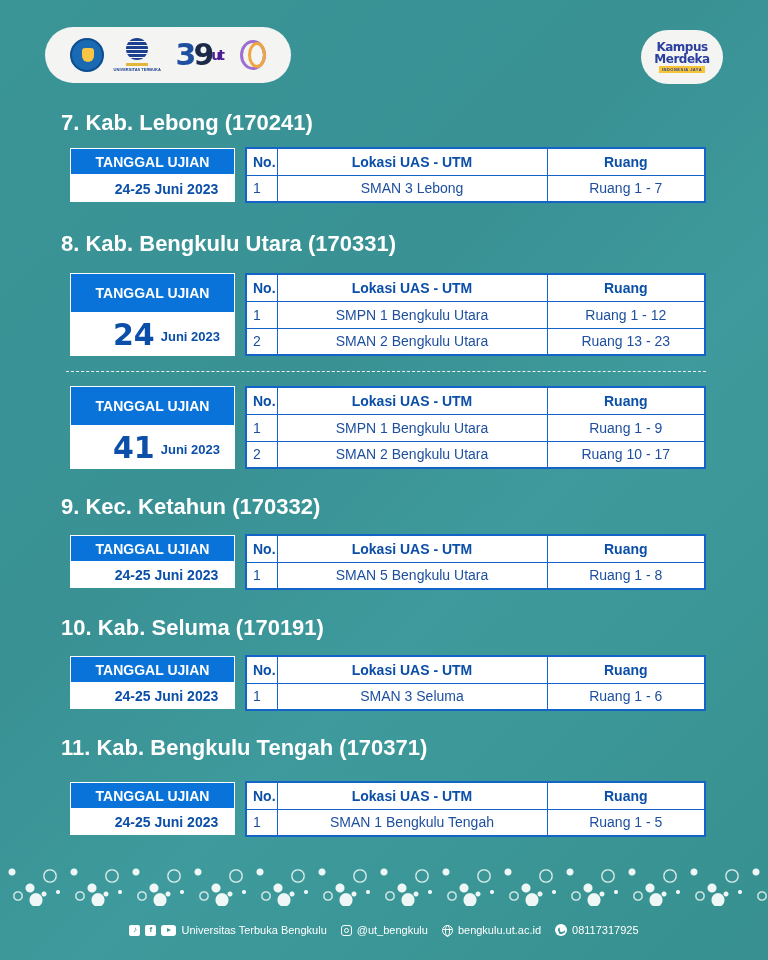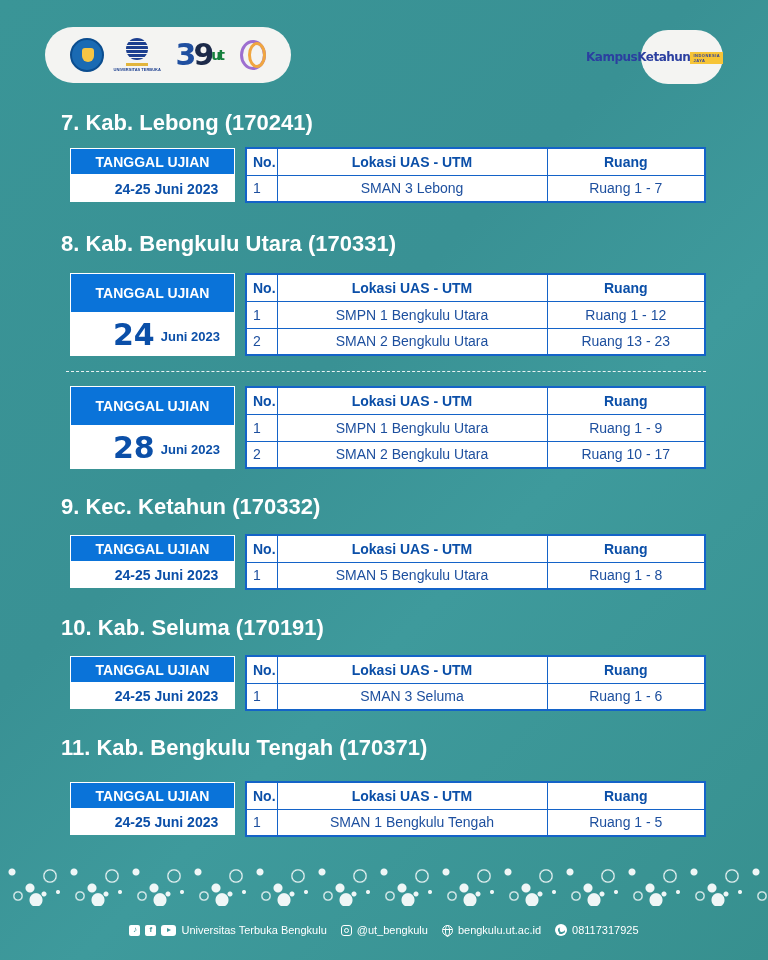--- a/index.html
+++ b/index.html
@@ -18,29 +18,29 @@
   }
   .logo { width: 36px; height: 36px; display: flex; align-items: center; justify-content: center; }
   .logo-kemdikbud { width: 34px; height: 34px; border-radius: 50%; background: #1a6ab3; border: 2px solid #0b4d8f; position: relative; }
   .logo-kemdikbud::after { content: ""; position: absolute; left: 10px; top: 8px; width: 12px; height: 14px; background: #f6c544; border-radius: 3px 3px 6px 6px; }
   .logo-ut { flex-direction: column; width: 48px; }
   .logo-ut .globe { width: 22px; height: 22px; border-radius: 50%; background: repeating-linear-gradient(180deg, #1c3f8f 0 3px, #f4f4f2 3px 4px); }
   .logo-ut .book { width: 22px; height: 5px; border-bottom: 3px solid #e2b53c; margin-top: 1px; }
   .logo-ut .txt { font-size: 4px; color: #1c3f8f; font-weight: bold; margin-top: 1px; white-space: nowrap; }
   .logo-39 { font-family: "DejaVu Sans", sans-serif; font-weight: bold; font-size: 30px; line-height: 1; color: #1f4fa0; letter-spacing: -3px; width: 56px; }
   .logo-39 .nine { color: #1c2a4a; }
-  .logo-39 .ut { font-size: 14px; color: #15803d; vertical-align: top; }
+  .logo-39 .ut { font-size: 14px; color: #4c1d95; vertical-align: top; }
   .logo-expo { width: 30px; height: 34px; position: relative; }
   .logo-expo::before { content: ""; position: absolute; left: 4px; top: 2px; width: 20px; height: 24px; border: 3px solid #9d6fd0; border-radius: 50%; }
   .logo-expo::after { content: ""; position: absolute; left: 12px; top: 4px; width: 12px; height: 20px; border: 3px solid #f0a640; border-radius: 50%; }
 
   .km-pill {
     position: absolute; left: 641px; top: 30px; width: 82px; height: 54px;
     background: #f4f4f2; border-radius: 27px;
-    display: flex; flex-direction: row; align-items: center; justify-content: flex-end;
+    display: flex; flex-direction: column; align-items: center; justify-content: center;
   }
   .km-line { font-family: "DejaVu Sans", sans-serif; font-weight: bold; color: #2b3fa0; font-size: 12px; line-height: 12px; letter-spacing: -0.5px; }
   .km-tag { background: #f6c437; color: #2b3fa0; font-size: 4px; font-weight: bold; padding: 1px 3px; margin-top: 1px; letter-spacing: 0.5px; }
 
   
   .section-title {
     position: absolute; left: 61px; font-size: 22px; font-weight: bold; color: #fff;
     font-family: "Liberation Sans", sans-serif;
   }
 
@@ -124,21 +124,21 @@
   <div class="logo logo-39">
     <span>3</span>
       <span class="nine">9</span>
       <span class="ut">ut</span>
   </div>
   <div class="logo logo-expo"></div>
 </div>
 
 <div class="km-pill">
   <div class="km-line">Kampus</div>
-  <div class="km-line">Ketahun</div>
+  <div class="km-line">Merdeka</div>
   <div class="km-tag">INDONESIA JAYA</div>
 </div>
 
 <div class="section-title" style="top:110px;">7. Kab. Lebong (170241)</div>
 <div class="date-box" style="top:148px;">
   <div class="date-head" style="height:27px;">TANGGAL UJIAN</div>
   <div class="date-val" style="height:27px;">24-25 Juni 2023</div>
 </div>
 <table class="loc-table" style="top:147px;">
   <tbody>
@@ -181,21 +181,21 @@
     <td>Ruang 13 - 23</td>
   </tr>
 </tbody>
   </table>
 
 <div class="dashed"></div>
 
 <div class="date-box" style="top:386px;">
   <div class="date-head" style="height:40px;">TANGGAL UJIAN</div>
   <div class="date-val date-big" style="height:43px; padding-top:7px;">
-    <span class="day">28</span>
+    <span class="day">41</span>
     <span class="mon">Juni 2023</span>
   </div>
 </div>
 <table class="loc-table" style="top:386px;">
   <tbody>
       <tr style="height:27px;">
     <th class="no">No.</th>
     <th class="loc">Lokasi UAS - UTM</th>
     <th>Ruang</th>
   </tr>

